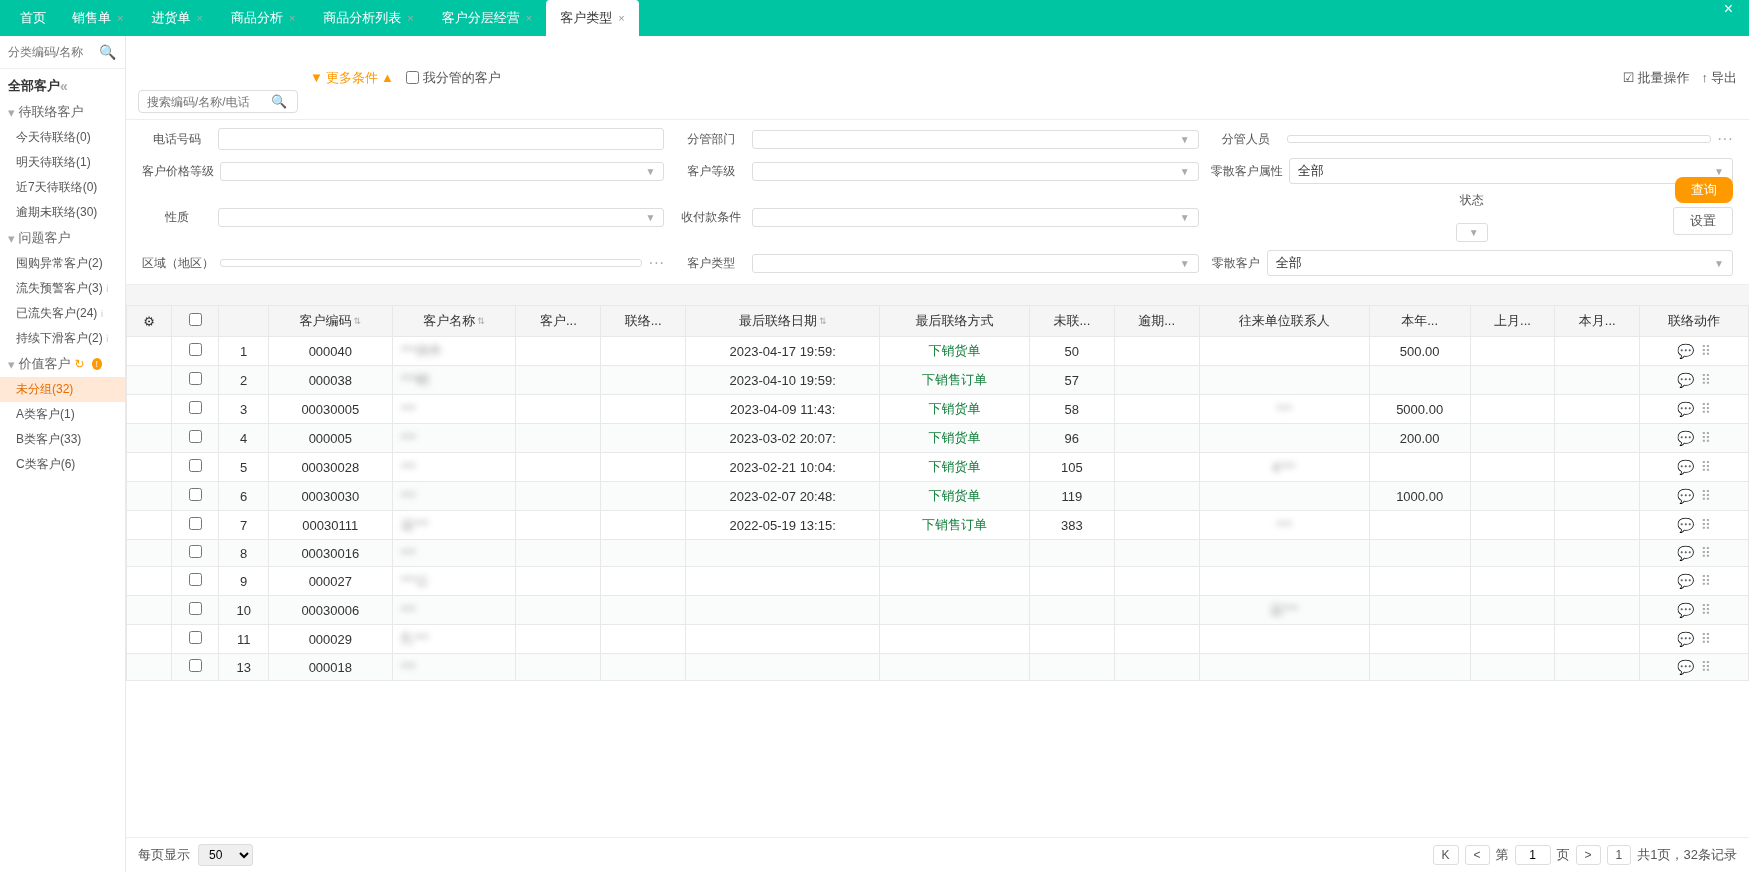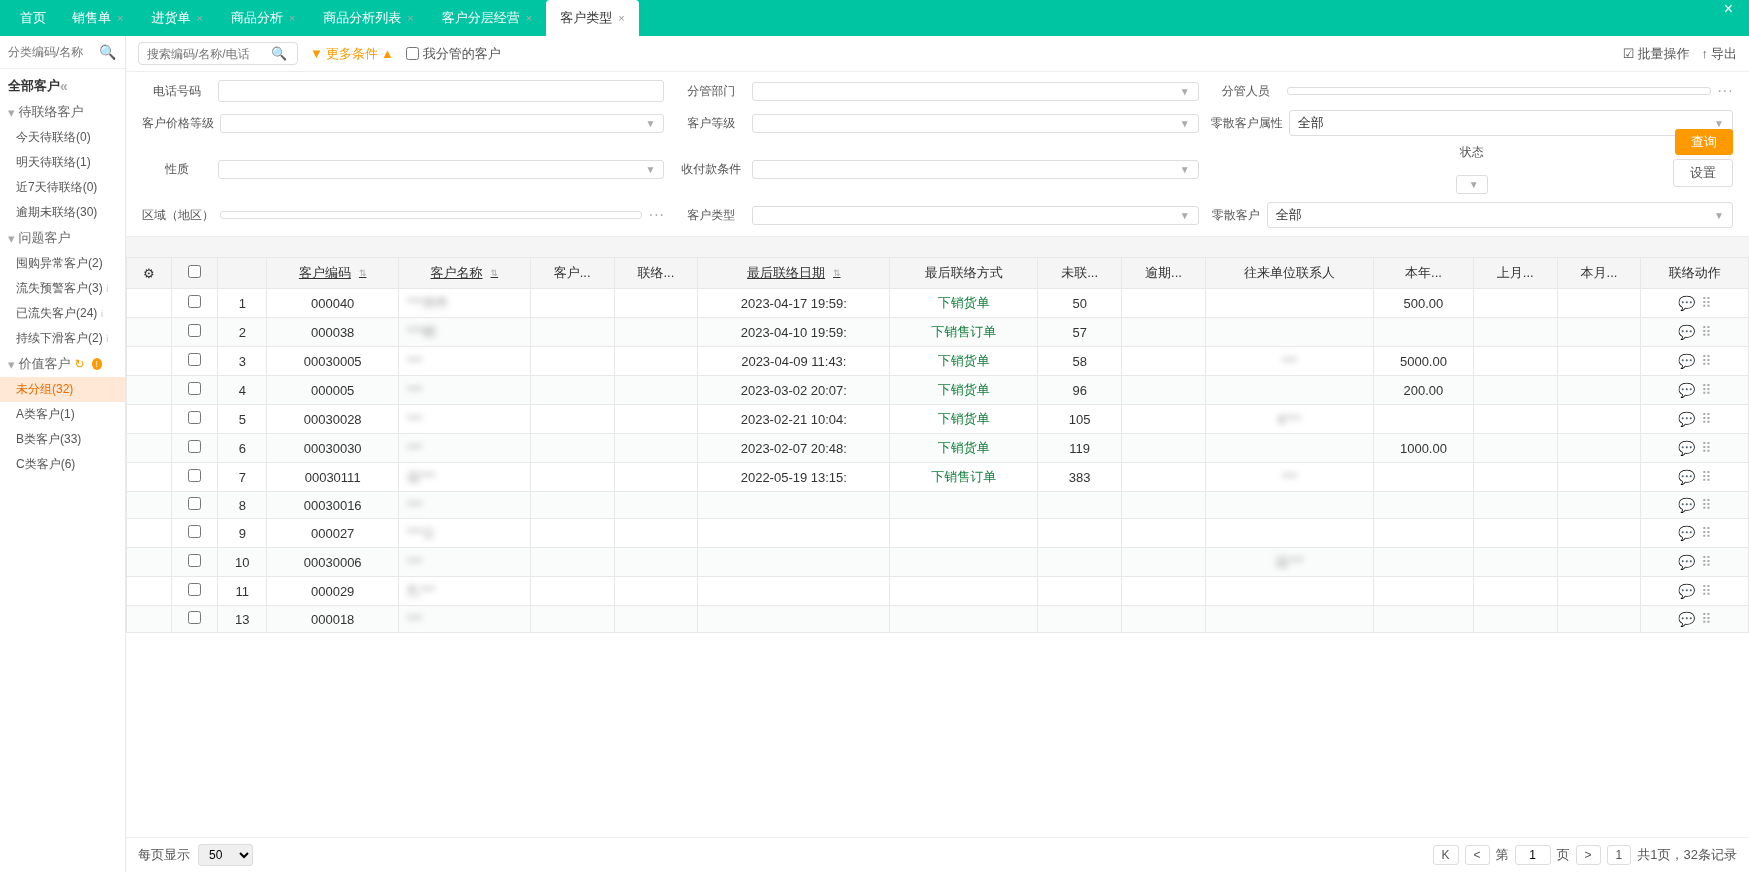--- a/index.html
+++ b/index.html
@@ -125,20 +125,21 @@
       gap: 12px;
     }
     .filter-search {
       display: flex;
       align-items: center;
       border: 1px solid #ddd;
       border-radius: 4px;
       padding: 3px 8px;
       gap: 4px;
       min-width: 160px;
+      margin-top: 48px;
     }
     .filter-search input {
       border: none;
       outline: none;
       font-size: 12px;
       color: #999;
       width: 120px;
     }
     .more-conditions {
       display: flex;
@@ -172,21 +173,21 @@
       padding: 3px 6px;
       font-size: 12px;
       outline: none;
       color: #333;
     }
     .filter-dots { color: #aaa; font-size: 16px; cursor: pointer; }
     .btn-query {
       background: #f90;
       color: #fff;
       border: none;
-      border-radius: 3px;
+      border-radius: 8px;
       padding: 4px 16px;
       cursor: pointer;
       font-size: 13px;
     }
     .btn-reset {
       background: #fff;
       color: #555;
       border: 1px solid #ddd;
       border-radius: 3px;
       padding: 4px 16px;
@@ -224,21 +225,21 @@
       color: #333;
       white-space: nowrap;
     }
     table tr:nth-child(even) td { background: #fafcfc; }
     .link-text { color: #15803d; cursor: pointer; text-decoration: none; }
 
     .action-icons { display: flex; align-items: center; justify-content: center; gap: 6px; }
     .action-icon { cursor: pointer; color: #aaa; font-size: 14px; }
 
     
-    .th-inner { display: flex; align-items: center; justify-content: center; gap: 8px; text-decoration: underline; }
+    .th-inner { display: flex; align-items: center; justify-content: center; gap: 2px; }
     .sort-icon { color: #aaa; font-size: 9px; }
 
     
     .th-settings { cursor: pointer; }
 
     
     .table-footer {
       display: flex;
       align-items: center;
       justify-content: space-between;

